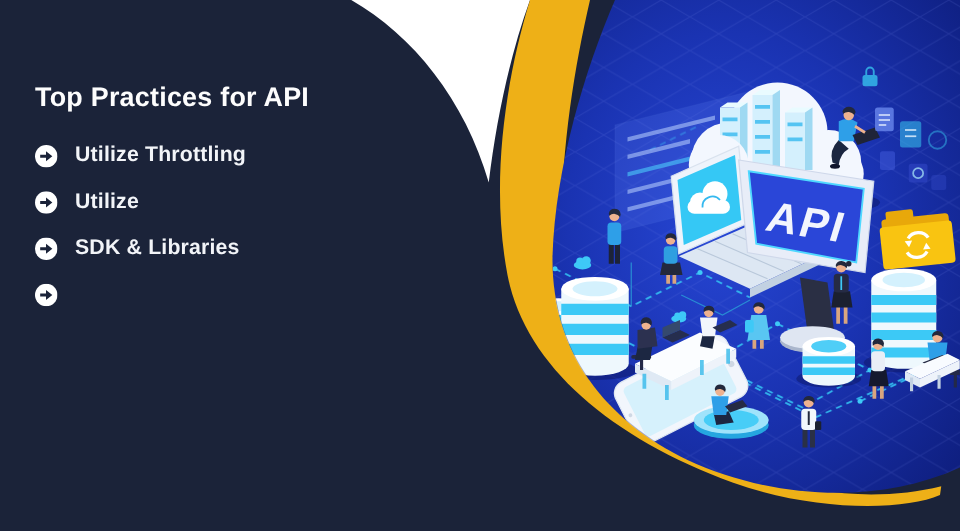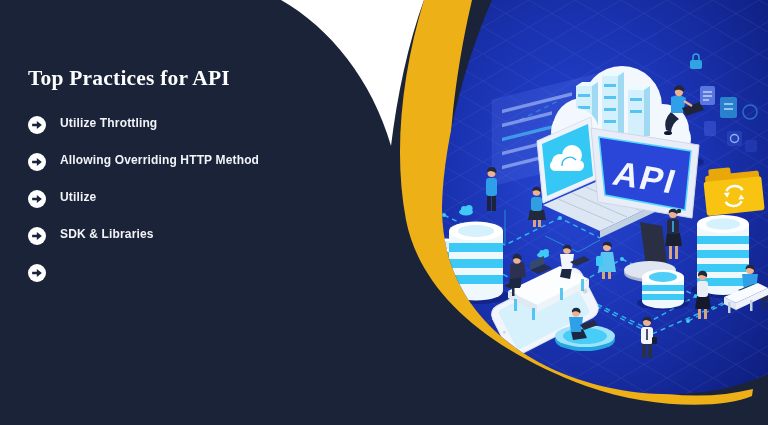--- a/index.html
+++ b/index.html
@@ -7,26 +7,26 @@
     position:relative;width:768px;height:425px;overflow:hidden;
     background:#1b2339;
     font-family:"Liberation Sans", sans-serif;
   }
   svg.bg{position:absolute;left:0;top:0;width:768px;height:425px;display:block;}
   .panel{position:absolute;left:28px;top:64px;width:370px;color:#f5f7fb;z-index:2;}
   .panel h1{
     margin:0 0 23px 0;font-size:21.5px;line-height:29px;font-weight:700;
     letter-spacing:.2px;color:#fdfdfd;
   }
-  .panel h1 span{display:block;font-family:Liberation Serif, serif;}
+  .panel h1 span{display:block;}
   ul.practices{list-style:none;margin:0;padding:0;}
   li.practice{
-    display:flex;align-items:flex-start;gap:14px;
+    display:flex;align-items:flex-end;gap:14px;
     height:18px;margin-bottom:19px;
-    font-size:12px;font-weight:700;color:#f2f4f8;letter-spacing:.15px;
+    font-size:17px;font-weight:700;color:#f2f4f8;letter-spacing:.15px;
   }
   li.practice .bullet{width:18px;height:18px;flex:none;display:inline-flex;}
   li.practice svg{display:block;}
 </style>
 </head>
 <body>
 
 <div class="canvas">
 
   <svg class="bg" viewBox="0 0 768 425" aria-hidden="true">
@@ -368,29 +368,20 @@
           <span class="bullet">
             <svg viewBox="0 0 20 20" width="18" height="18" aria-hidden="true">
               <circle cx="10" cy="10" r="10" fill="#ffffff"></circle>
               <path d="M4.6,8.6 h5.2 v-3 l5.6,4.4 -5.6,4.4 v-3 h-5.2 z" fill="#1b2339"></path>
             </svg>
           </span>
           <span class="label">Utilize Throttling</span>
         </li>
 
 
-        <li class="practice">
-          <span class="bullet">
-            <svg viewBox="0 0 20 20" width="18" height="18" aria-hidden="true">
-              <circle cx="10" cy="10" r="10" fill="#ffffff"></circle>
-              <path d="M4.6,8.6 h5.2 v-3 l5.6,4.4 -5.6,4.4 v-3 h-5.2 z" fill="#1b2339"></path>
-            </svg>
-          </span>
-          <span class="label">Allowing Overriding HTTP Method</span>
-        </li>
 
         <li class="practice">
           <span class="bullet">
             <svg viewBox="0 0 20 20" width="18" height="18" aria-hidden="true">
               <circle cx="10" cy="10" r="10" fill="#ffffff"></circle>
               <path d="M4.6,8.6 h5.2 v-3 l5.6,4.4 -5.6,4.4 v-3 h-5.2 z" fill="#1b2339"></path>
             </svg>
           </span>
           <span class="label">Utilize</span>
         </li>

